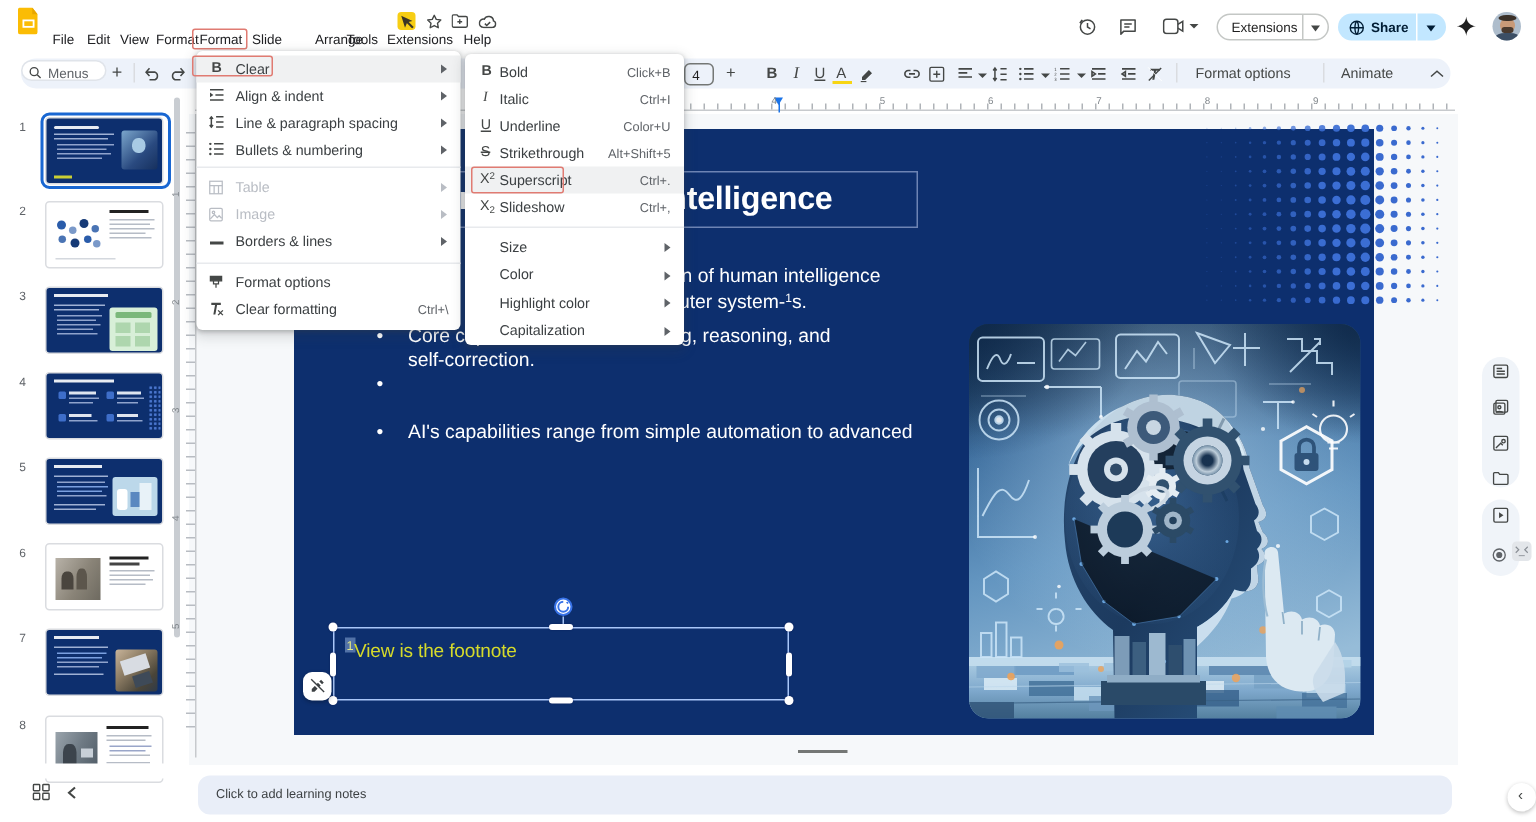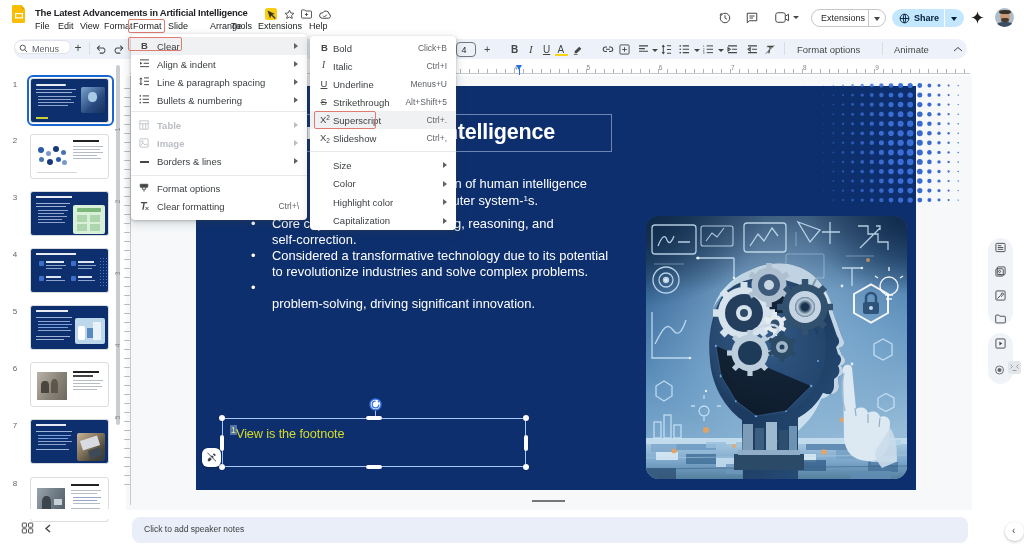--- a/index.html
+++ b/index.html
@@ -26,21 +26,21 @@
 #slide{left:196px;top:86px;width:720px;height:404px;background:#0d2f6e;overflow:hidden;}
 .slidetxt{color:#fff;font-size:12.9px;white-space:nowrap;}
 #stitle{color:#fff;font-size:21.5px;font-weight:bold;white-space:nowrap;letter-spacing:-0.2px;}
 
 .selline{background:#a5c3f5;}
 .handle{width:6.5px;height:6.5px;border-radius:50%;background:#fff;box-shadow:0 0 1px rgba(0,0,60,.6);}
 .hbar{background:#fff;border-radius:2px;box-shadow:0 0 1px rgba(0,0,60,.5);}
 
 .menu{z-index:40;background:#fff;border-radius:4px;box-shadow:0 1px 3px rgba(60,64,67,.3),0 3px 8px 2px rgba(60,64,67,.15);}
 .mi{position:absolute;font-size:9.5px;color:#3c4043;white-space:nowrap;}
-.mi.dis{color:#b9bdc4;font-weight:bold;}
+.mi.dis{color:#b9bdc4;}
 .sc{position:absolute;font-size:8.5px;color:#5f6368;text-align:right;}
 .arr{position:absolute;width:0;height:0;border-left:4px solid #5f6368;border-top:3px solid transparent;border-bottom:3px solid transparent;}
 .msep{position:absolute;height:1px;background:#e8eaed;left:0;right:0;}
 .micon{position:absolute;font-size:9.5px;color:#444746;}
 .redbox{position:absolute;z-index:41;border:1.2px solid #e07b72;border-radius:2px;}
 
 #notes{left:132px;top:517px;width:836px;height:26px;background:#e9eef8;border-radius:8px;}
 #notes span{position:absolute;left:12px;top:7px;font-size:8.5px;color:#3c4043;}
 </style>
 </head>
@@ -48,21 +48,20 @@
 <div id="app">
   <div class="abs" style="left:126px;top:76px;width:846px;height:434px;background:#f6f8fa;"></div>
   <div class="abs" style="left:126px;top:62px;width:846px;height:14px;background:#fff;"></div>
 
   <svg class="abs" style="left:12px;top:5px;" width="14" height="18" viewBox="0 0 14 18">
     <path d="M1 0 h8.5 L13 4.5 V16.5 a1.5 1.5 0 0 1 -1.5 1.5 H1.5 A1.5 1.5 0 0 1 0 16.5 V1.5 A1.5 1.5 0 0 1 1 0 Z" fill="#fbbc04"></path>
     <path d="M9.5 0 L13 4.5 H9.5 Z" fill="#e8a600"></path>
     <rect x="3" y="8" width="8" height="5.5" fill="#fff"></rect>
     <rect x="4.2" y="9.2" width="5.6" height="3.1" fill="#fbbc04"></rect>
   </svg>
-  <div class="abs" id="title">The Latest Advancements in Artificial Intelligence</div>
 
   <div class="abs" style="left:265px;top:7.5px;width:12px;height:12px;background:#f7ce14;border-radius:2.5px;"></div>
   <svg class="abs" style="left:267px;top:9.5px;" width="9" height="9" viewBox="0 0 9 9">
     <path d="M0.5 0.5 L8 4 L4.5 4.8 L3 8.5 Z" fill="#3b3526"></path>
       <path d="M4 4.2 L8.3 8.5" stroke="#3b3526" stroke-width="1.4"></path>
   </svg>
   <svg class="abs" style="left:284px;top:8.5px;" width="11" height="11" viewBox="0 0 24 24" fill="none" stroke="#444746" stroke-width="2">
     <path d="M12 2.6 L14.9 8.6 L21.5 9.5 L16.7 14.1 L17.9 20.7 L12 17.5 L6.1 20.7 L7.3 14.1 L2.5 9.5 L9.1 8.6 Z" stroke-linejoin="round"></path>
   </svg>
   <svg class="abs" style="left:301px;top:9px;" width="11" height="10" viewBox="0 0 24 20" fill="none" stroke="#444746" stroke-width="2">
@@ -353,24 +352,22 @@
     <div class="abs" style="left:32px;top:28px;width:384px;height:38px;border:1px solid #6d84b4;"></div>
     <div class="abs" id="stitle" style="top:34px;right:361px;">Introduction to Artificial Intelligence</div>
 
     <div class="abs slidetxt" style="top:89.5px;right:329px;">AI refers to the simulation of human intelligence</div>
     <div class="abs slidetxt" style="top:106.5px;right:378px;">processes by computer system-<span style="font-size:8px;vertical-align:4px;">1</span>s.</div>
 
     <div class="abs slidetxt" style="left:55px;top:129.5px;">•</div>
     <div class="abs slidetxt" style="left:76px;top:129.5px;">Core capabilities include learning, reasoning, and</div>
     <div class="abs slidetxt" style="left:76px;top:145.5px;">self-correction.</div>
     <div class="abs slidetxt" style="left:55px;top:161.5px;">•</div>
-    <div class="abs slidetxt" style="left:76px;top:161.5px;">Considered a transformative technology due to its potential</div>
-    <div class="abs slidetxt" style="left:76px;top:177.5px;">to revolutionize industries and solve complex problems.</div>
     <div class="abs slidetxt" style="left:55px;top:193.5px;">•</div>
-    <div class="abs slidetxt" style="left:76px;top:209.5px;">problem-solving, driving significant innovation.</div>
+    <div class="abs slidetxt" style="left:76px;top:193.5px;">AI's capabilities range from simple automation to advanced</div>
 
     <svg class="abs" style="left:450px;top:130px;border-radius:13px;" width="261" height="263" viewBox="0 0 261 263">
       <defs>
         <linearGradient id="bgg" x1="0" y1="0" x2="0.25" y2="1">
           <stop offset="0" stop-color="#1c4166"></stop>
             <stop offset="0.3" stop-color="#38699a"></stop>
             <stop offset="0.62" stop-color="#6395c0"></stop>
             <stop offset="1" stop-color="#96bcd8"></stop>
         </linearGradient>
         <linearGradient id="topdark" x1="0" y1="0" x2="0" y2="1">
@@ -927,21 +924,21 @@
       <circle cx="11" cy="12" r="8"></circle>
       <circle cx="11" cy="12" r="3.2" fill="#5f6368"></circle>
     </svg>
   <div class="abs" style="left:1008px;top:361px;width:13px;height:13px;background:#e3e6ea;border-radius:3px;"></div>
   <svg class="abs" style="left:1010px;top:364px;" width="9" height="7" viewBox="0 0 18 14" fill="none" stroke="#8a8f96" stroke-width="1.6">
       <path d="M1 1 L5 5 L1 9 M17 1 L13 5 L17 9 M5 13 h8"></path>
     </svg>
 
   <div class="abs" style="left:532px;top:500px;width:33px;height:1.5px;background:#747775;"></div>
   <div class="abs" id="notes">
-      <span>Click to add speaker notes</span>
+      <span>Click to add learning notes</span>
     </div>
 
   <div class="abs" id="gridicon" style="left:20px;top:521px;width:15px;height:14px;"></div>
   <svg class="abs" style="left:44px;top:524px;" width="8" height="9" viewBox="0 0 8 9" fill="none" stroke="#444746" stroke-width="1.4">
       <path d="M6 1 L2 4.5 L6 8"></path>
     </svg>
   <div class="abs" style="left:1005px;top:522px;width:19px;height:19px;border-radius:50%;background:#fff;box-shadow:0 1px 3px rgba(0,0,0,.25);"></div>
   <div class="abs" style="left:1012px;top:525px;font-size:10px;color:#444746;">‹</div>
 
   <div class="abs menu" id="fmtmenu" style="left:131px;top:34px;width:176px;height:186px;">
@@ -1002,21 +999,21 @@
   </div>
   <div class="abs menu" id="submenu" style="left:310px;top:36px;width:146px;height:194px;">
     <div class="micon" style="left:11px;top:6px;font-weight:bold;">B</div>
     <div class="mi" style="left:23px;top:6.5px;">Bold</div>
     <div class="sc" style="right:9px;top:7px;">Click+B</div>
     <div class="micon" style="left:12px;top:24px;font-style:italic;font-family:'Liberation Serif',serif;">I</div>
     <div class="mi" style="left:23px;top:24.5px;">Italic</div>
     <div class="sc" style="right:9px;top:25px;">Ctrl+I</div>
     <div class="micon" style="left:10.5px;top:42px;text-decoration:underline;">U</div>
     <div class="mi" style="left:23px;top:42.5px;">Underline</div>
-    <div class="sc" style="right:9px;top:43px;">Menus+U</div>
+    <div class="sc" style="right:9px;top:43px;">Color+U</div>
     <div class="micon" style="left:10.5px;top:60px;text-decoration:line-through;">S</div>
     <div class="mi" style="left:23px;top:60.5px;">Strikethrough</div>
     <div class="sc" style="right:9px;top:61px;">Alt+Shift+5</div>
     <div class="abs" style="left:0;top:75px;width:146px;height:18px;background:#f0f1f2;"></div>
       <div class="micon" style="left:10px;top:78px;">X<span style="font-size:6.5px;vertical-align:3px;">2</span></div>
     <div class="mi" style="left:23px;top:78.5px;">Superscript</div>
     <div class="sc" style="right:9px;top:79px;">Ctrl+.</div>
     <div class="micon" style="left:10px;top:96px;">X<span style="font-size:6.5px;vertical-align:-2px;">2</span></div>
     <div class="mi" style="left:23px;top:96.5px;">Slideshow</div>
     <div class="sc" style="right:9px;top:97px;">Ctrl+,</div>

